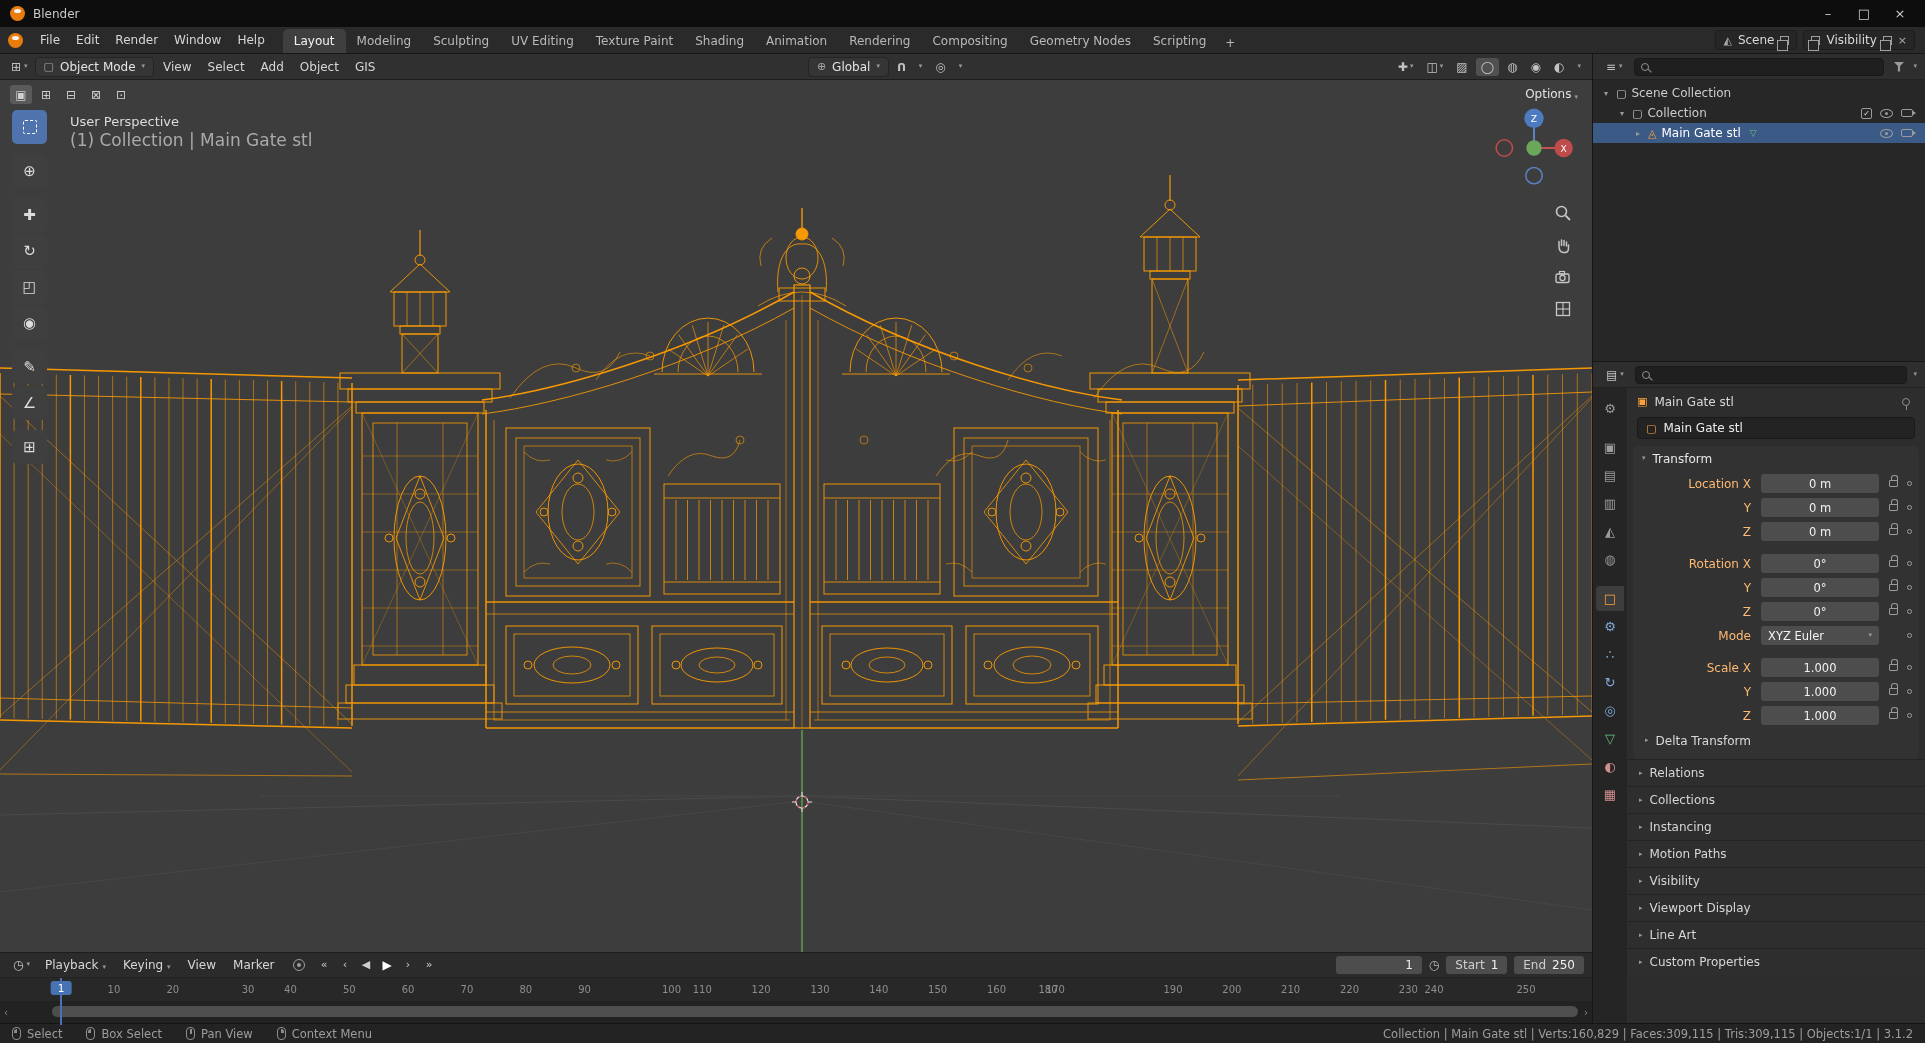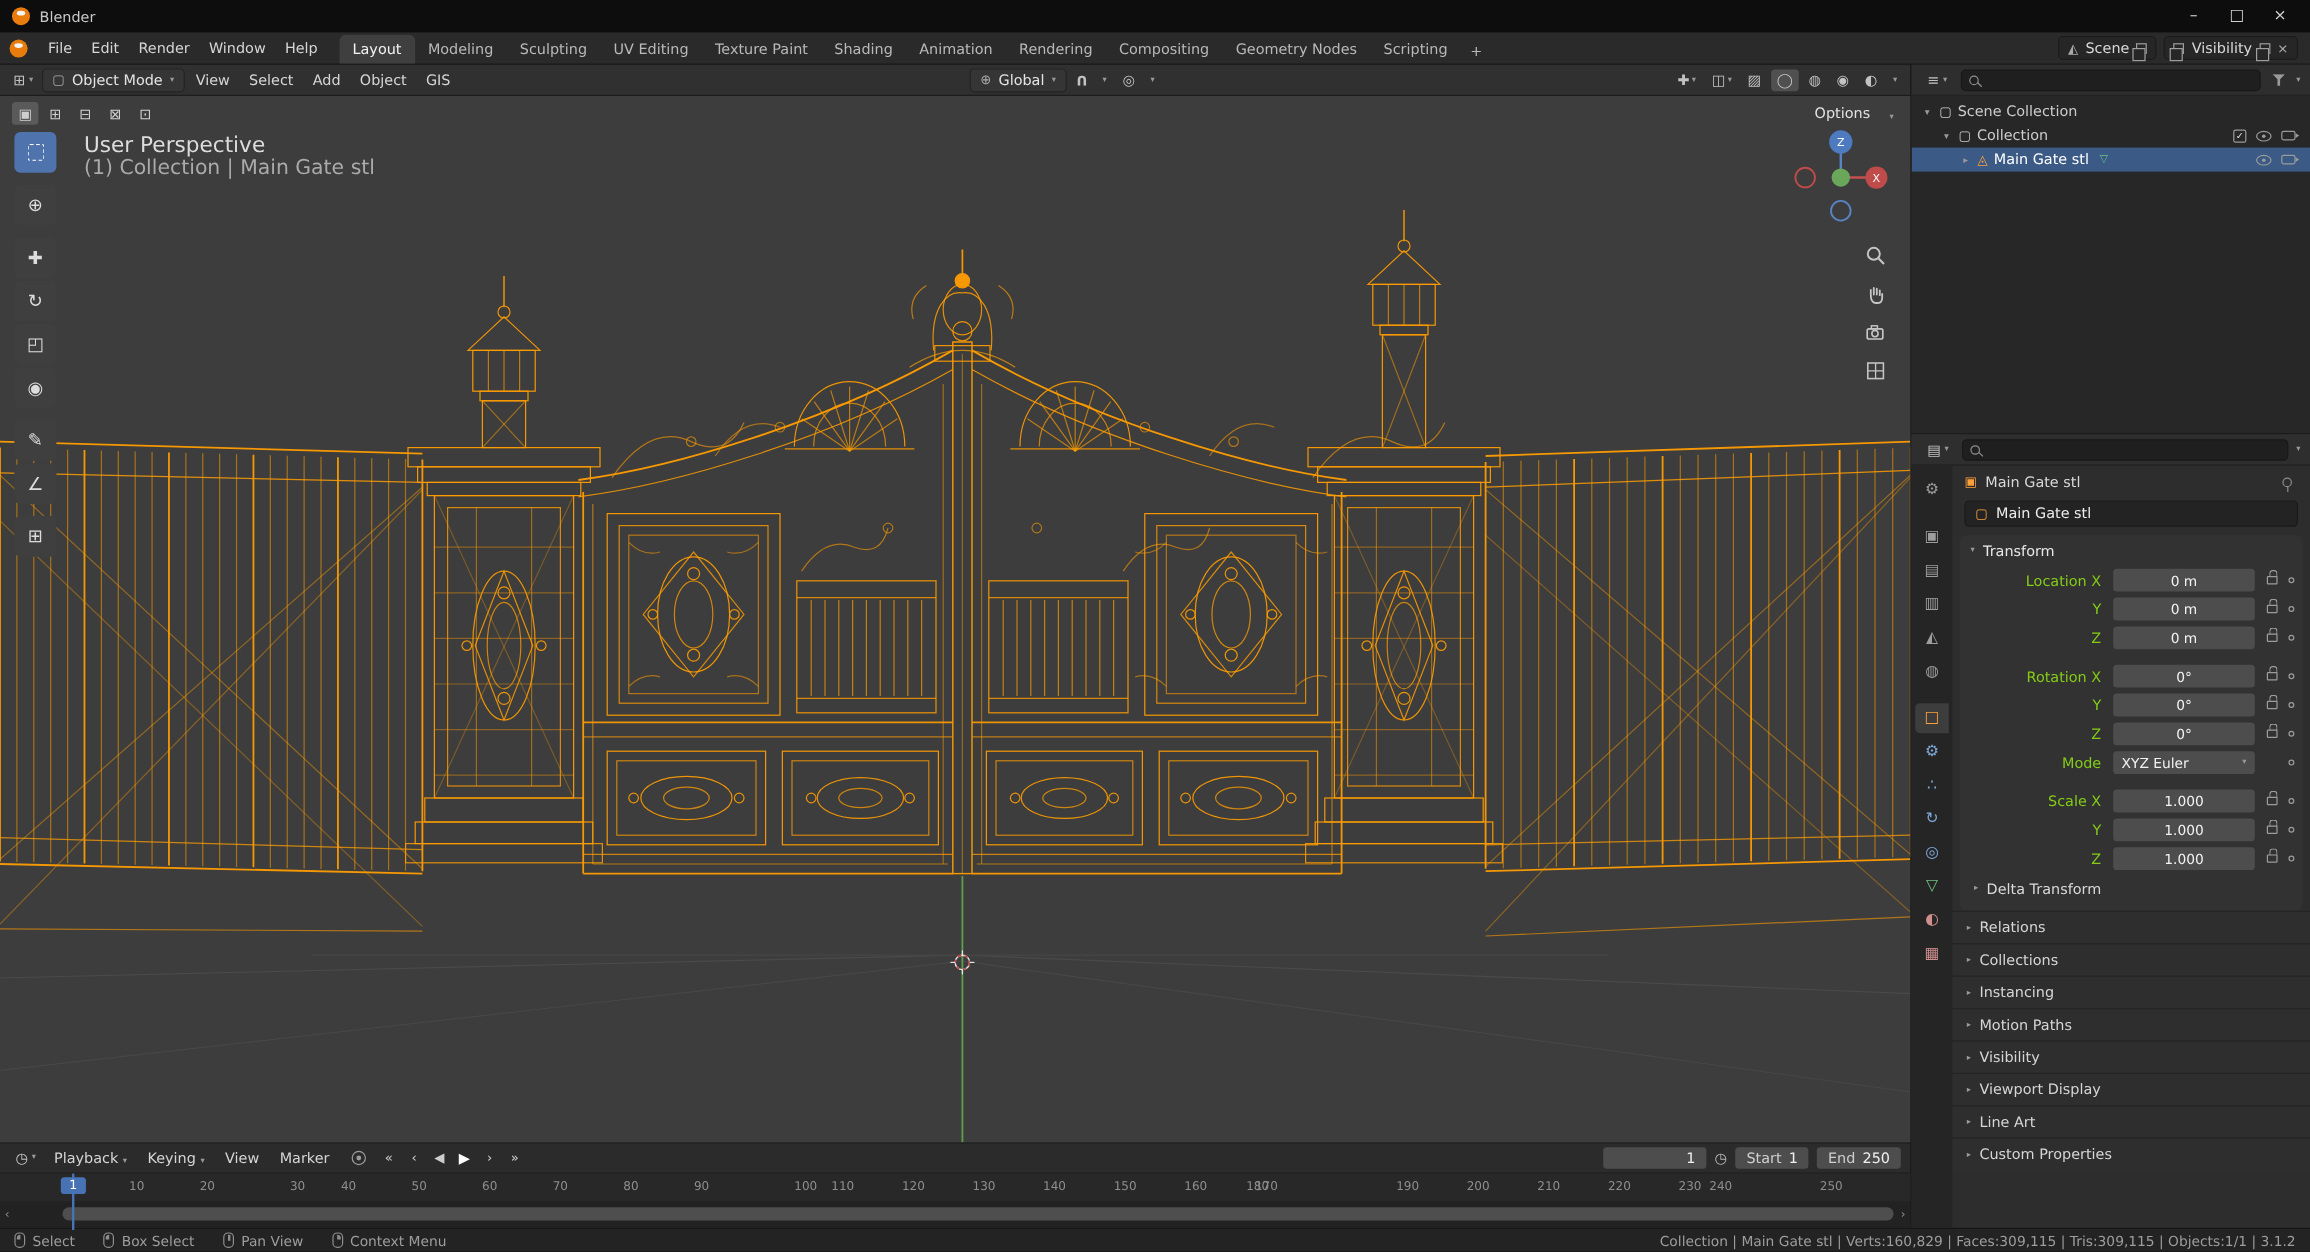--- a/index.html
+++ b/index.html
@@ -40,23 +40,23 @@
   .auto-l{margin-left:auto}
   .icon-btn{padding:2px 5px;color:#c2c2c2;border-radius:3px;display:flex;align-items:center;gap:2px}
   .icon-btn.active{background:#505050}
   .icon-magnet{display:inline-block;transform:rotate(180deg);font-weight:bold;font-size:11px;color:#c2c2c2}
   
   .vp-body{position:relative;flex:1;background:#3d3d3d;overflow:hidden}
   #gate{position:absolute;inset:0;width:100%;height:100%}
   .tool-modes{position:absolute;top:5px;left:10px;display:flex;gap:3px}
   .tm-btn{width:22px;height:19px;display:flex;align-items:center;justify-content:center;color:#cfcfcf;border-radius:3px}
   .tm-btn.active{background:#5a5a5a}
-  .options-overlay{position:absolute;top:7px;right:14px;display:flex;gap:16px;align-items:flex-end;color:#e2e2e2}
+  .options-overlay{position:absolute;top:7px;right:14px;display:flex;gap:3px;align-items:flex-end;color:#e2e2e2}
   .overlay-text{position:absolute;top:32px;left:70px;line-height:19px;pointer-events:none}
-  .ot1{color:#dcdcdc;font-size:18px}
+  .ot1{color:#dcdcdc;font-size:13px}
   .ot2{color:#aaa;font-size:17px}
   .toolbar{position:absolute;top:30px;left:12px;display:flex;flex-direction:column;gap:2px}
   .tool-btn{width:35px;height:34px;background:#3f3f3f;border-radius:5px;display:flex;align-items:center;justify-content:center;color:#dcdcdc;font-size:15px}
   .tool-btn.active{background:#4f74ad;color:#fff}
   .tool-btn .sel-sq{width:14px;height:14px;border:1.4px dashed #fff;border-radius:2px}
   .tgap{height:6px}
   .nav-gizmo{position:absolute;top:24px;right:14px;width:88px;height:88px}
   .vp-side-icons{position:absolute;top:122px;right:18px;display:flex;flex-direction:column;gap:10px}
   .side-btn{width:22px;height:22px;display:flex;align-items:center;justify-content:center}
   
@@ -111,21 +111,21 @@
   .p-content{flex:1;overflow:hidden;display:flex;flex-direction:column}
   .bc-row{height:27px;display:flex;align-items:center;gap:7px;padding:0 10px;color:#d8d8d8;flex:none}
   .bc-icon{color:#ffa03c;font-size:11px}
   .icon-pin{margin-left:auto;width:8px;height:8px;border:1.3px solid #8d8d8d;border-radius:50%;position:relative;margin-right:5px}
   .icon-pin::after{content:'';position:absolute;left:2.6px;bottom:-5px;width:1.4px;height:5px;background:#8d8d8d}
   .name-row{display:flex;align-items:center;gap:4px;padding:2px 10px 7px;flex:none}
   .name-field{flex:1;height:22px;background:#232323;border:1px solid #1a1a1a;border-radius:4px;display:flex;align-items:center;gap:7px;padding:0 8px;color:#ececec}
   .tpanel{background:#323232;border-radius:6px;margin:0 6px;padding-bottom:6px;flex:none}
   .tpanel-h{height:25px;display:flex;align-items:center;gap:7px;padding:0 9px;color:#e8e8e8}
   .trow{height:23px;display:flex;align-items:center;margin:1px 0}
-  .tlabel{width:128px;text-align:right;padding-right:10px;color:#84cc16;flex:none;display:block}
+  .tlabel{width:128px;text-align:right;padding-right:10px;color:#fdba74;flex:none;display:block}
   .tfield{width:118px;height:19px;background:#4d4d4d;border-radius:3px;color:#f2f2f2;display:flex;align-items:center;justify-content:center;font-size:11.5px;flex:none}
   .tfield.dd-field{justify-content:space-between;padding:0 7px}
   .icon-lock{width:9px;height:7px;border:1px solid #9c9c9c;border-radius:1px;position:relative;margin-left:10px;flex:none}
   .icon-lock::before{content:'';position:absolute;width:5px;height:5px;border:1px solid #9c9c9c;border-bottom:none;border-radius:3px 3px 0 0;left:0.5px;top:-6px}
   .ghost{visibility:hidden}
   .anim-dot{width:5px;height:5px;border:1.2px solid #9c9c9c;border-radius:50%;margin-left:9px;flex:none}
   .vgap{height:7px}
   .section{height:27px;border-top:1px solid #242424;display:flex;align-items:center;gap:7px;padding:0 12px;color:#d6d6d6;background:#2e2e2e;flex:none}
   .sub-h{height:25px;display:flex;align-items:center;gap:7px;padding:0 12px;color:#d9d9d9;flex:none}
   

